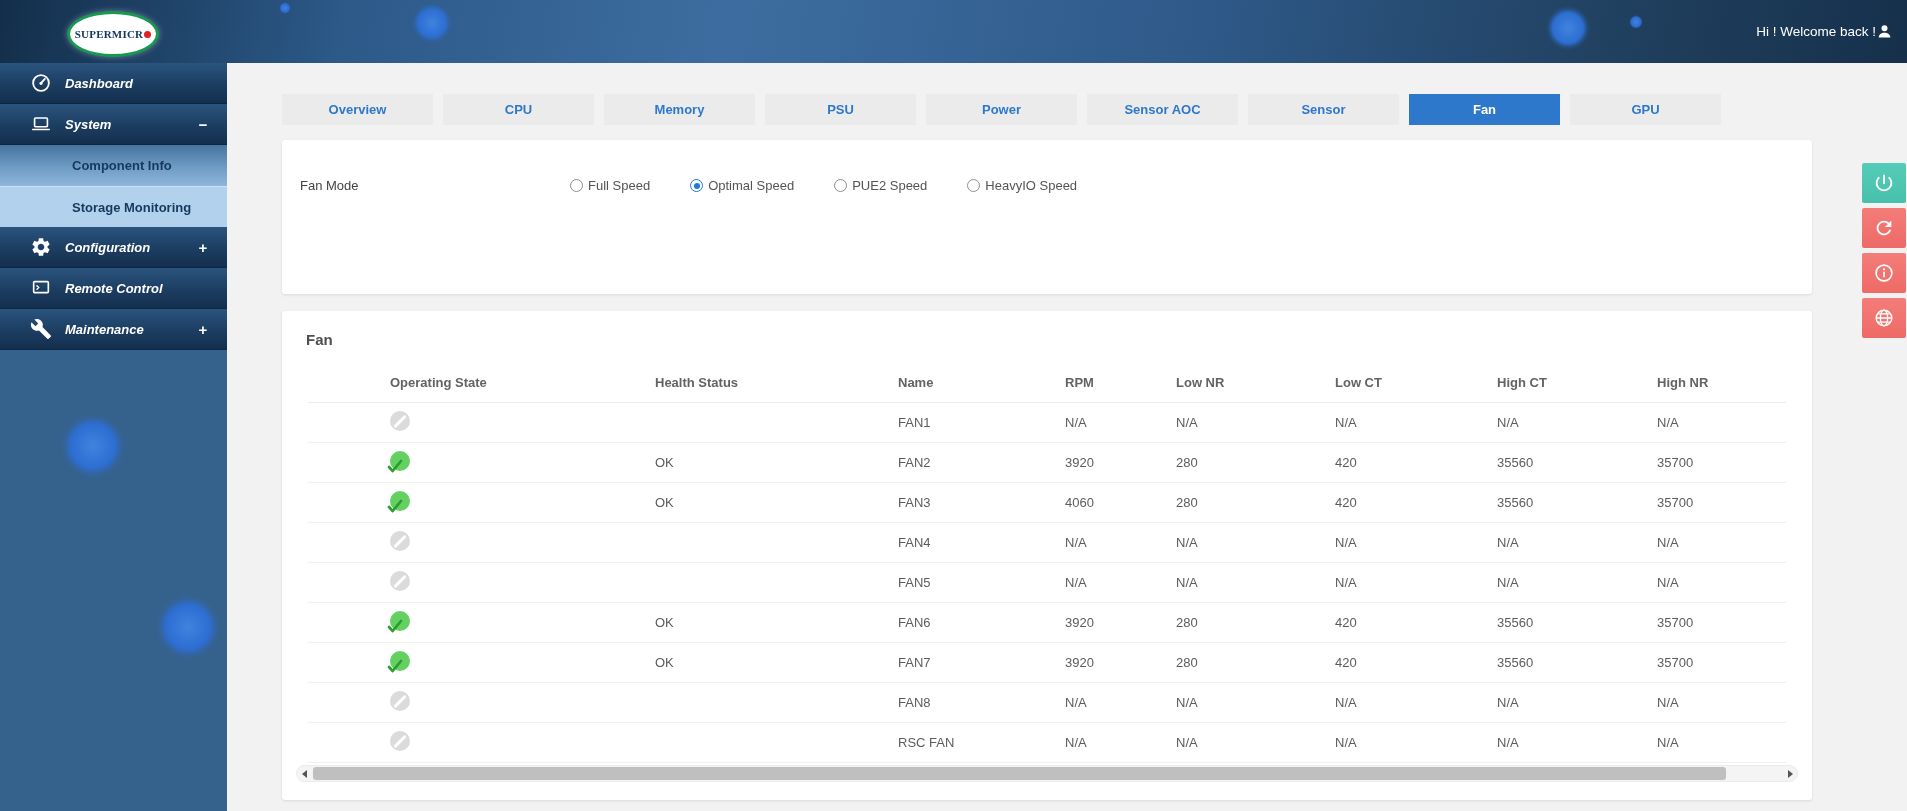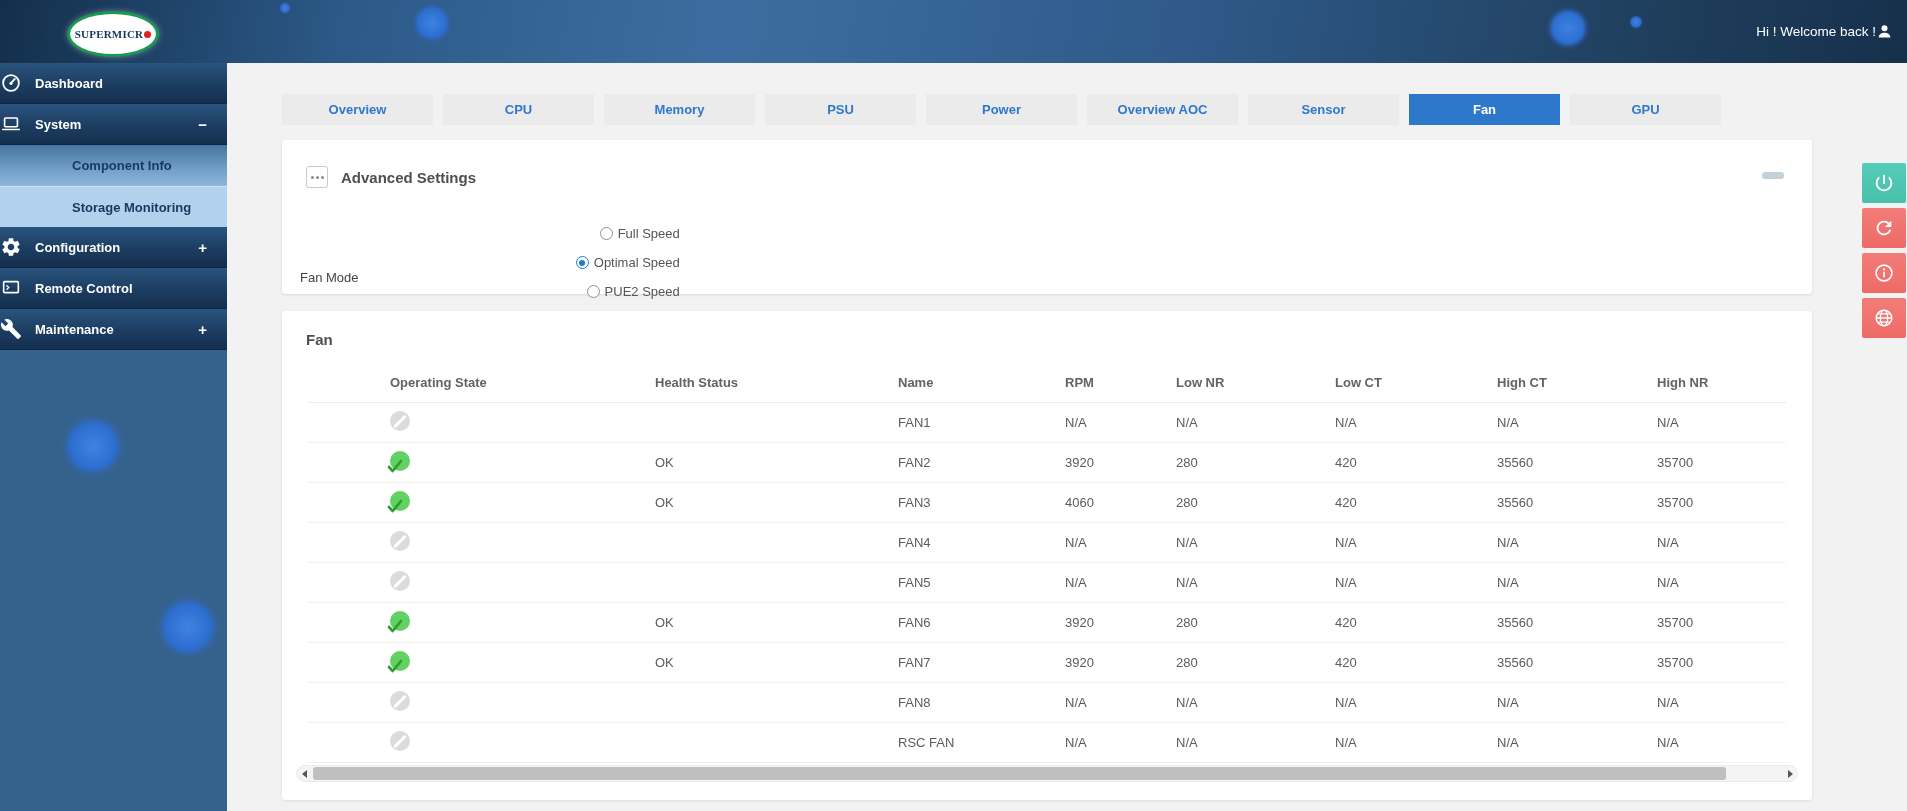--- a/index.html
+++ b/index.html
@@ -15,23 +15,23 @@
     border:3px solid #169a4e;border-radius:50%;display:flex;align-items:center;justify-content:center;
     box-shadow:0 0 6px rgba(255,255,255,.35);}
   .logo-text{font-family:"Liberation Serif",serif;font-weight:bold;font-size:11px;color:#12375e;letter-spacing:.2px;}
   .logo-dot{display:inline-block;width:7px;height:7px;border-radius:50%;background:#e02121;margin-left:1px;}
   .welcome{position:absolute;right:14px;top:0;height:63px;display:flex;align-items:center;color:#fff;
     font-size:13.5px;cursor:pointer;}
   .welcome svg{width:17px;height:17px;}
 
   
   .sidebar{position:absolute;left:0;top:63px;width:227px;height:748px;display:flex;flex-direction:column;z-index:4;}
-  .nav-item{height:41px;flex:0 0 41px;display:flex;align-items:center;position:relative;
+  .nav-item{height:41px;flex:0 0 41px;display:flex;align-items:center;padding-left:30px;position:relative;
     background:linear-gradient(180deg,#2a547e 0%,#1c3d61 55%,#142f4e 100%);
-    border-bottom:1px solid #0e2642;color:#fff;font-weight:bold;font-size:13px;cursor:pointer;box-sizing:border-box;}
+    border-bottom:1px solid #0e2642;color:#fff;font-weight:bold;font-size:13px;cursor:pointer;box-sizing:border-box;font-style:italic;}
   .nav-item .nicon{width:22px;height:22px;margin-right:13px;flex:0 0 22px;display:flex;align-items:center;}
   .nav-item .nicon svg{width:22px;height:22px;}
   .nav-suffix{position:absolute;right:20px;font-size:15px;font-weight:bold;}
   .subitem{height:41px;flex:0 0 41px;display:flex;align-items:center;padding-left:72px;
     background:#b2d1ec;color:#14395f;font-weight:bold;font-size:13px;cursor:pointer;box-sizing:border-box;}
   .subitem + .subitem{border-top:1px solid #cfe3f4;}
   .subitem.active{background:linear-gradient(180deg,#47749e 0%,#6f9cc4 55%,#8fb6da 100%);}
   .sidebar-fill{flex:1;background:#35618d;position:relative;overflow:hidden;}
 
   
@@ -48,21 +48,21 @@
 
   
   .adv-header{display:flex;align-items:center;padding:26px 0 0 24px;position:relative;}
   .dots-box{width:20px;height:20px;border:1px solid #c9c9c9;border-radius:3px;display:flex;align-items:center;
     justify-content:center;gap:2px;}
   .dots-box i{width:3px;height:3px;border-radius:50%;background:#8a8a8a;}
   .adv-title{margin-left:13px;font-size:15px;font-weight:bold;color:#4f4f4f;}
   .collapse-btn{position:absolute;right:28px;top:32px;width:22px;height:7px;border-radius:3px;background:#c5d1d9;cursor:pointer;}
   .fanmode-row{display:flex;align-items:center;margin:38px 0 0 18px;}
   .fanmode-label{width:270px;font-size:13px;color:#444;}
-  .radio-group{display:flex;align-items:flex-end;gap:14px;flex-direction:column;}
+  .radio-group{display:flex;align-items:center;gap:40px;}
   .radio-opt{display:flex;align-items:center;gap:5px;cursor:pointer;font-size:13px;color:#555;}
   .radio-dot{width:13px;height:13px;border:1px solid #8f8f8f;border-radius:50%;background:#fff;position:relative;box-sizing:border-box;}
   .radio-opt.active .radio-dot{border-color:#1e7ad6;}
   .radio-opt.active .radio-dot::after{content:'';position:absolute;left:2.5px;top:2.5px;width:6px;height:6px;
     border-radius:50%;background:#1e7ad6;}
 
   
   .fan-title{padding:20px 0 0 24px;font-size:15px;font-weight:bold;color:#4f4f4f;}
   .ftable{margin:14px 26px 0 26px;}
   .frow{display:grid;grid-template-columns:82px 265px 243px 167px 111px 159px 162px 160px 1fr;
@@ -191,43 +191,34 @@
       <div class="tab">
           <span>Memory</span>
         </div>
       <div class="tab">
           <span>PSU</span>
         </div>
       <div class="tab">
           <span>Power</span>
         </div>
       <div class="tab">
-          <span>Overview AOC</span>
+          <span>Sensor AOC</span>
         </div>
       <div class="tab">
           <span>Sensor</span>
         </div>
       <div class="tab active">
           <span>Fan</span>
         </div>
       <div class="tab">
           <span>GPU</span>
         </div>
     </div>
 
     <div class="panel adv-panel">
-      <div class="adv-header">
-        <span class="dots-box">
-            <i></i>
-            <i></i>
-            <i></i>
-          </span>
-        <span class="adv-title">Advanced Settings</span>
-        <span class="collapse-btn"></span>
-      </div>
       <div class="fanmode-row">
         <span class="fanmode-label">Fan Mode</span>
         <div class="radio-group">
           <span class="radio-opt">
             <span class="radio-dot"></span>
             <span>Full Speed</span>
           </span>
           <span class="radio-opt active">
             <span class="radio-dot"></span>
             <span>Optimal Speed</span>

